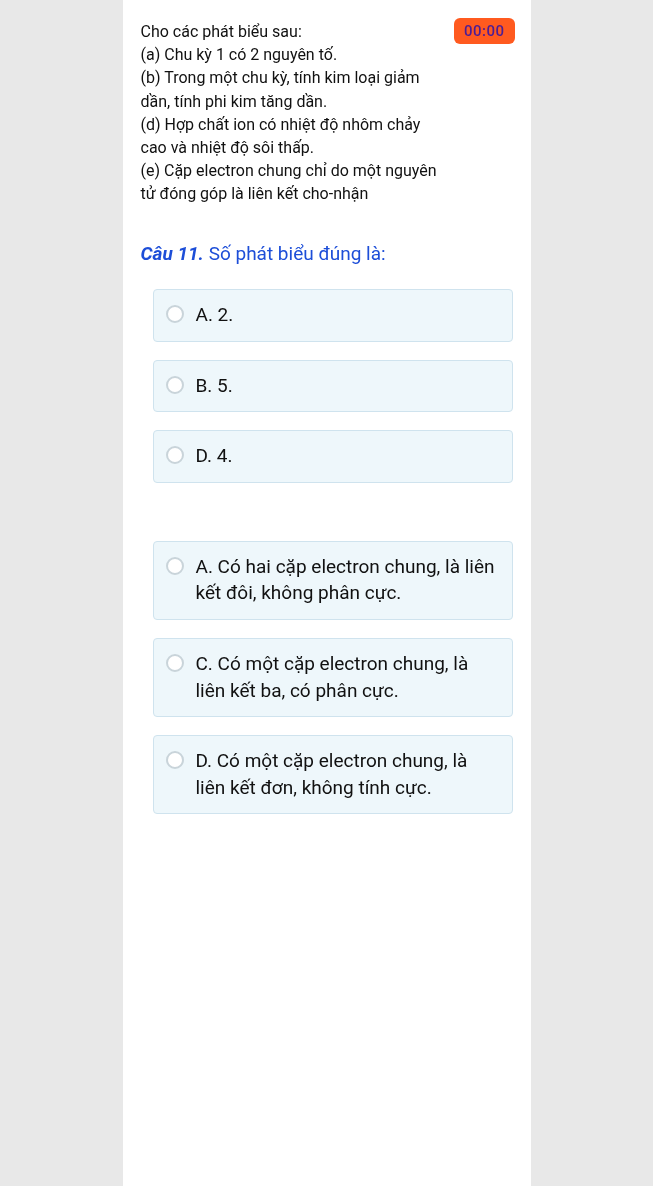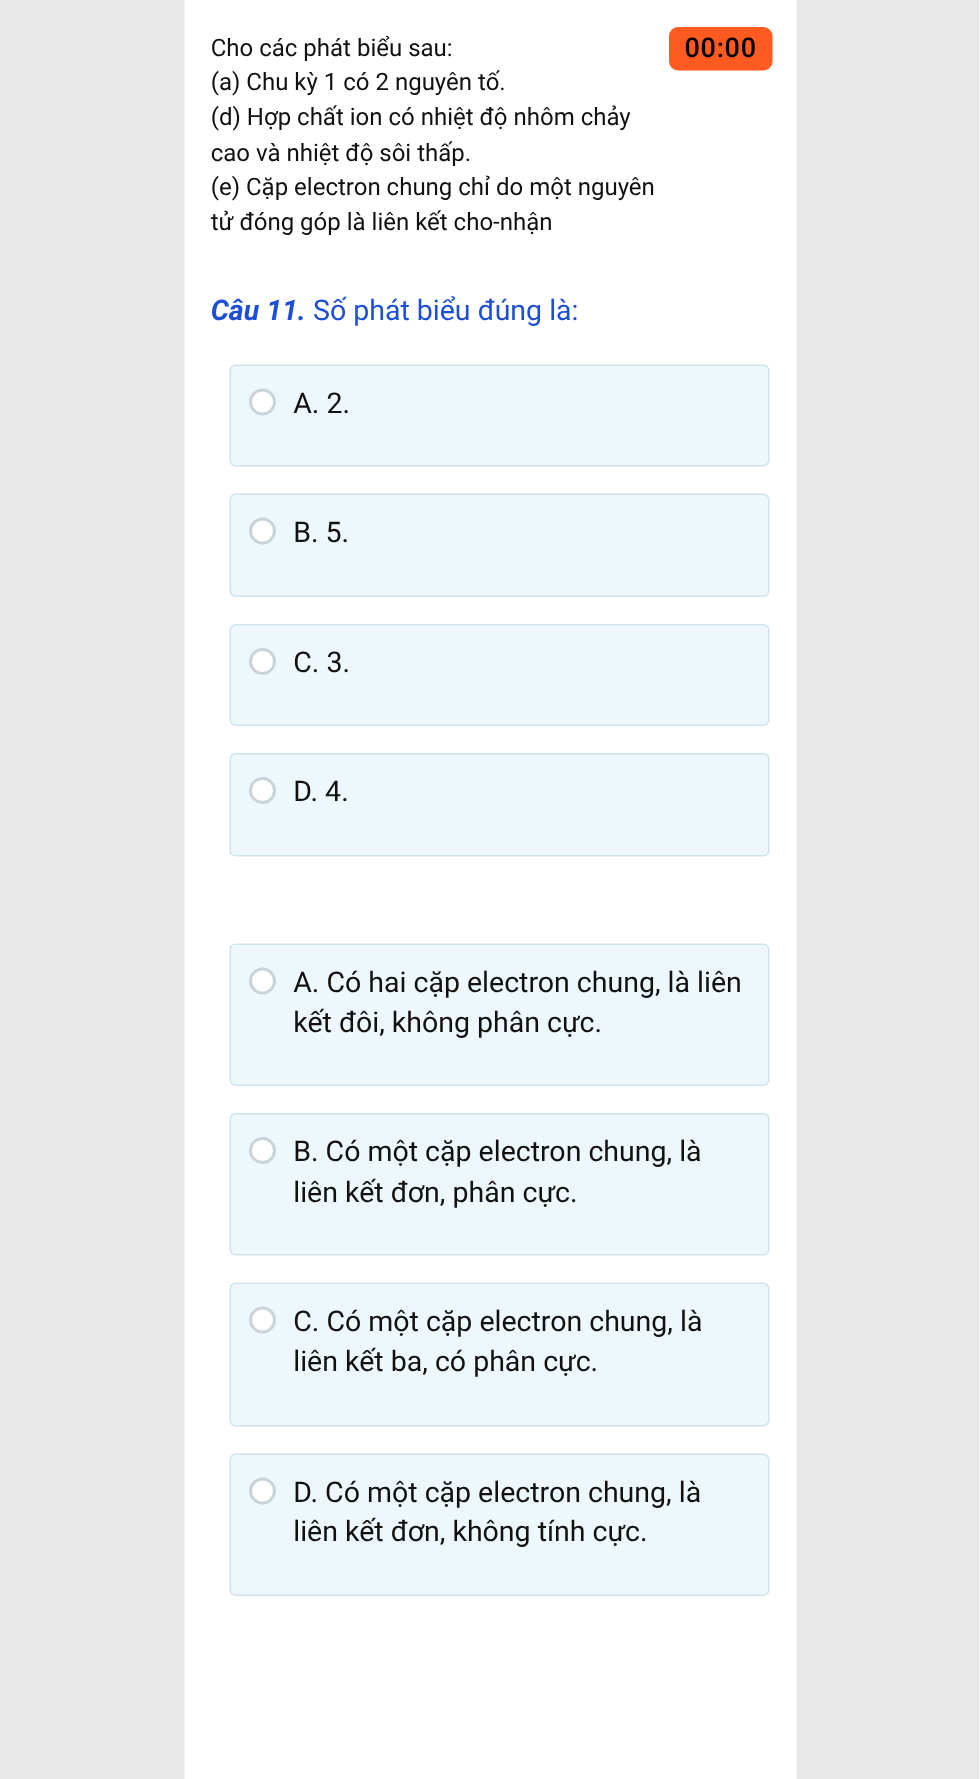--- a/index.html
+++ b/index.html
@@ -17,22 +17,22 @@
     margin: 0 auto;
     min-height: 1186px;
     padding: 20px 18px 20px 18px;
     position: relative;
   }
   .timer {
     position: absolute;
     top: 18px;
     right: 16px;
     background: #ff5a1f;
-    color: #000000;
-    font-size: 18px;
+    color: #4c1d95;
+    font-size: 15px;
     font-weight: 500;
     padding: 4px 10px;
     border-radius: 6px;
     letter-spacing: 0.5px;
   }
   .passage {
     font-size: 16px;
     line-height: 1.45;
     color: #111;
     margin-bottom: 34px;
@@ -50,21 +50,21 @@
     font-weight: 700;
     font-style: italic;
   }
   .options { padding-left: 12px; }
   .option {
     display: flex;
     align-items: flex-start;
     background: #eef7fb;
     border: 1px solid #cfe3ee;
     border-radius: 4px;
-    padding: 12px 14px 28px 12px;
+    padding: 12px 14px 12px 12px;
     margin-bottom: 18px;
     cursor: pointer;
   }
   .radio {
     width: 18px;
     height: 18px;
     border: 2px solid #c9d4da;
     border-radius: 50%;
     flex: 0 0 18px;
     margin-right: 12px;
@@ -80,58 +80,51 @@
 </head>
 <body>
 
 <div class="page">
 
   <div class="timer">00:00</div>
 
   <div class="passage">
     <p>Cho các phát biểu sau:</p>
     <p>(a) Chu kỳ 1 có 2 nguyên tố.</p>
+    <p>(b) Trong một chu kỳ, tính kim loại giảm dần, tính phi kim tăng dần.</p>
     <p>(d) Hợp chất ion có nhiệt độ nhôm chảy cao và nhiệt độ sôi thấp.</p>
     <p>(e) Cặp electron chung chỉ do một nguyên tử đóng góp là liên kết cho-nhận</p>
   </div>
 
   <div class="question-block">
     <div class="question-title">
       <span class="qnum">Câu 11.</span>
       <span>Số phát biểu đúng là:</span>
     </div>
     <div class="options">
       <div class="option">
         <span class="radio"></span>
         <span class="option-text">A. 2.</span>
       </div>
       <div class="option">
         <span class="radio"></span>
         <span class="option-text">B. 5.</span>
       </div>
       <div class="option">
         <span class="radio"></span>
-        <span class="option-text">C. 3.</span>
-      </div>
-      <div class="option">
-        <span class="radio"></span>
         <span class="option-text">D. 4.</span>
       </div>
     </div>
   </div>
 
   <div class="question-block" style="margin-bottom:0;">
     <div class="options">
       <div class="option">
         <span class="radio"></span>
         <span class="option-text">A. Có hai cặp electron chung, là liên kết đôi, không phân cực.</span>
-      </div>
-      <div class="option">
-        <span class="radio"></span>
-        <span class="option-text">B. Có một cặp electron chung, là liên kết đơn, phân cực.</span>
       </div>
       <div class="option">
         <span class="radio"></span>
         <span class="option-text">C. Có một cặp electron chung, là liên kết ba, có phân cực.</span>
       </div>
       <div class="option">
         <span class="radio"></span>
         <span class="option-text">D. Có một cặp electron chung, là liên kết đơn, không tính cực.</span>
       </div>
     </div>

